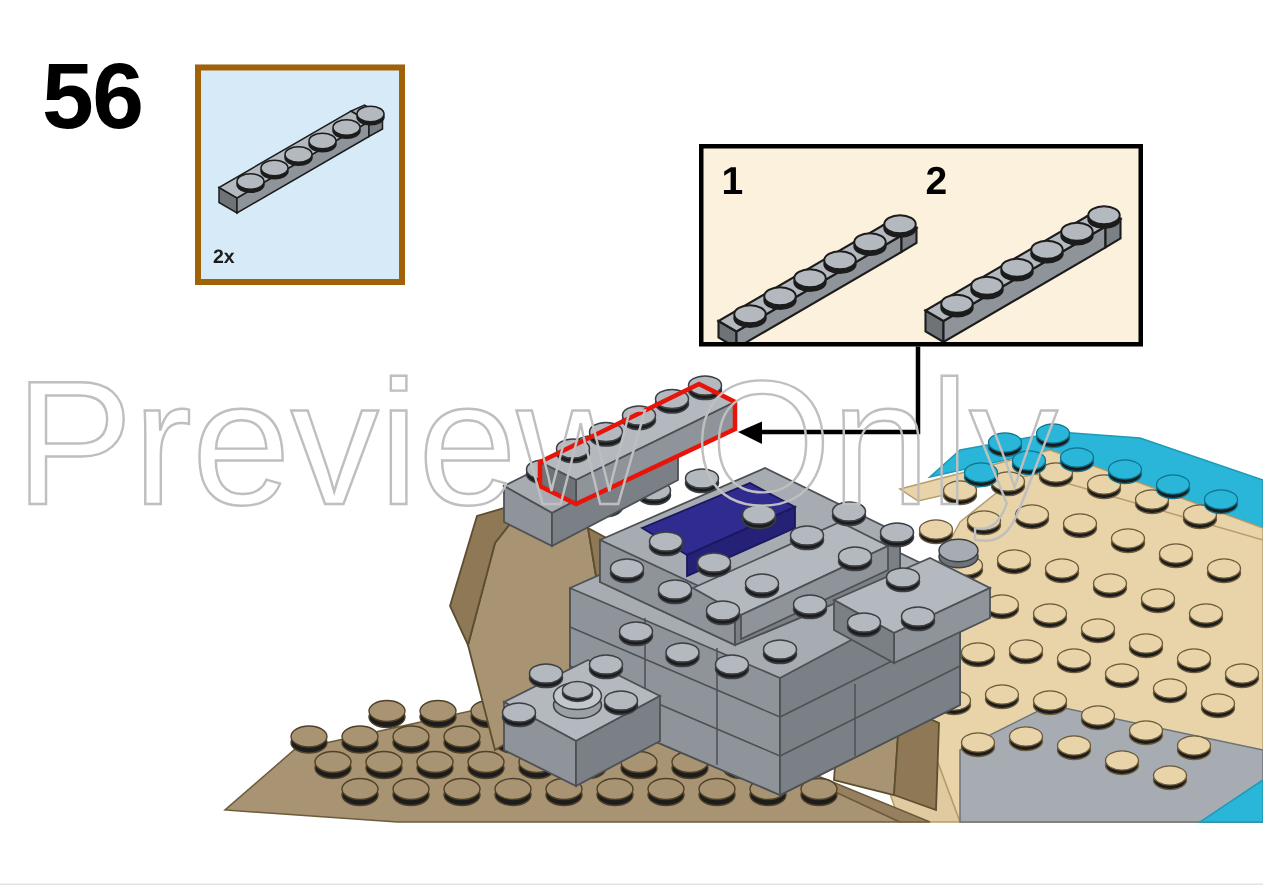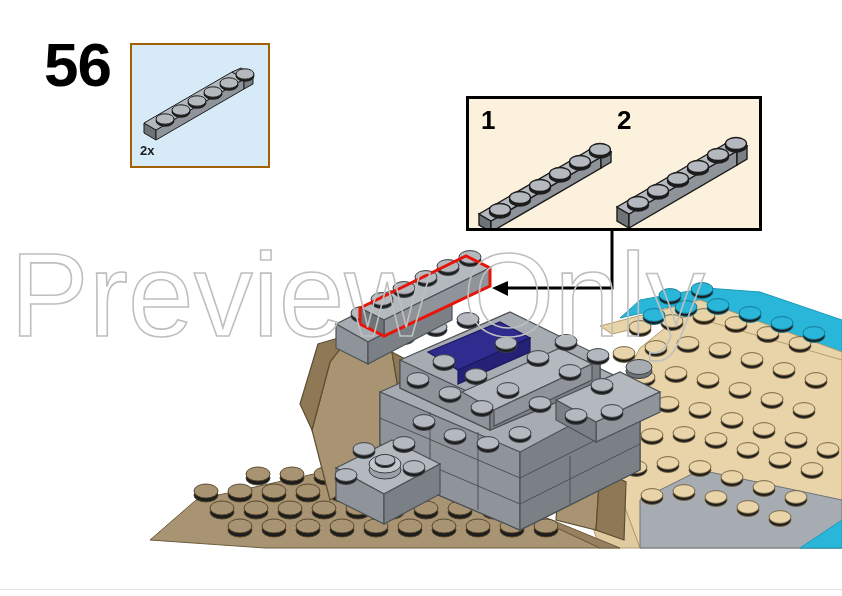--- a/index.html
+++ b/index.html
@@ -15,39 +15,39 @@
     position: relative;
     width: 842px;
     height: 596px;
     background: #ffffff;
     overflow: hidden;
   }
 
   
   #step-number {
     position: absolute;
-    left: 44px;
+    left: 28px;
     top: 34px;
     font-size: 62px;
     font-weight: bold;
     color: #000000;
     letter-spacing: -1px;
     line-height: 1;
     font-family: "Liberation Sans", sans-serif;
   }
 
   
   #parts-box {
     position: absolute;
     left: 130px;
     top: 43px;
     width: 140px;
-    height: 125px;
+    height: 147px;
     background: #d6eaf8;
-    border: 2px solid #a16207;
+    border: 4px solid #a16207;
     box-sizing: border-box;
   }
   #parts-qty {
     position: absolute;
     left: 8px;
     bottom: 8px;
     font-size: 13px;
     font-weight: bold;
     color: #1b1b1b;
     font-family: "Liberation Sans", sans-serif;

